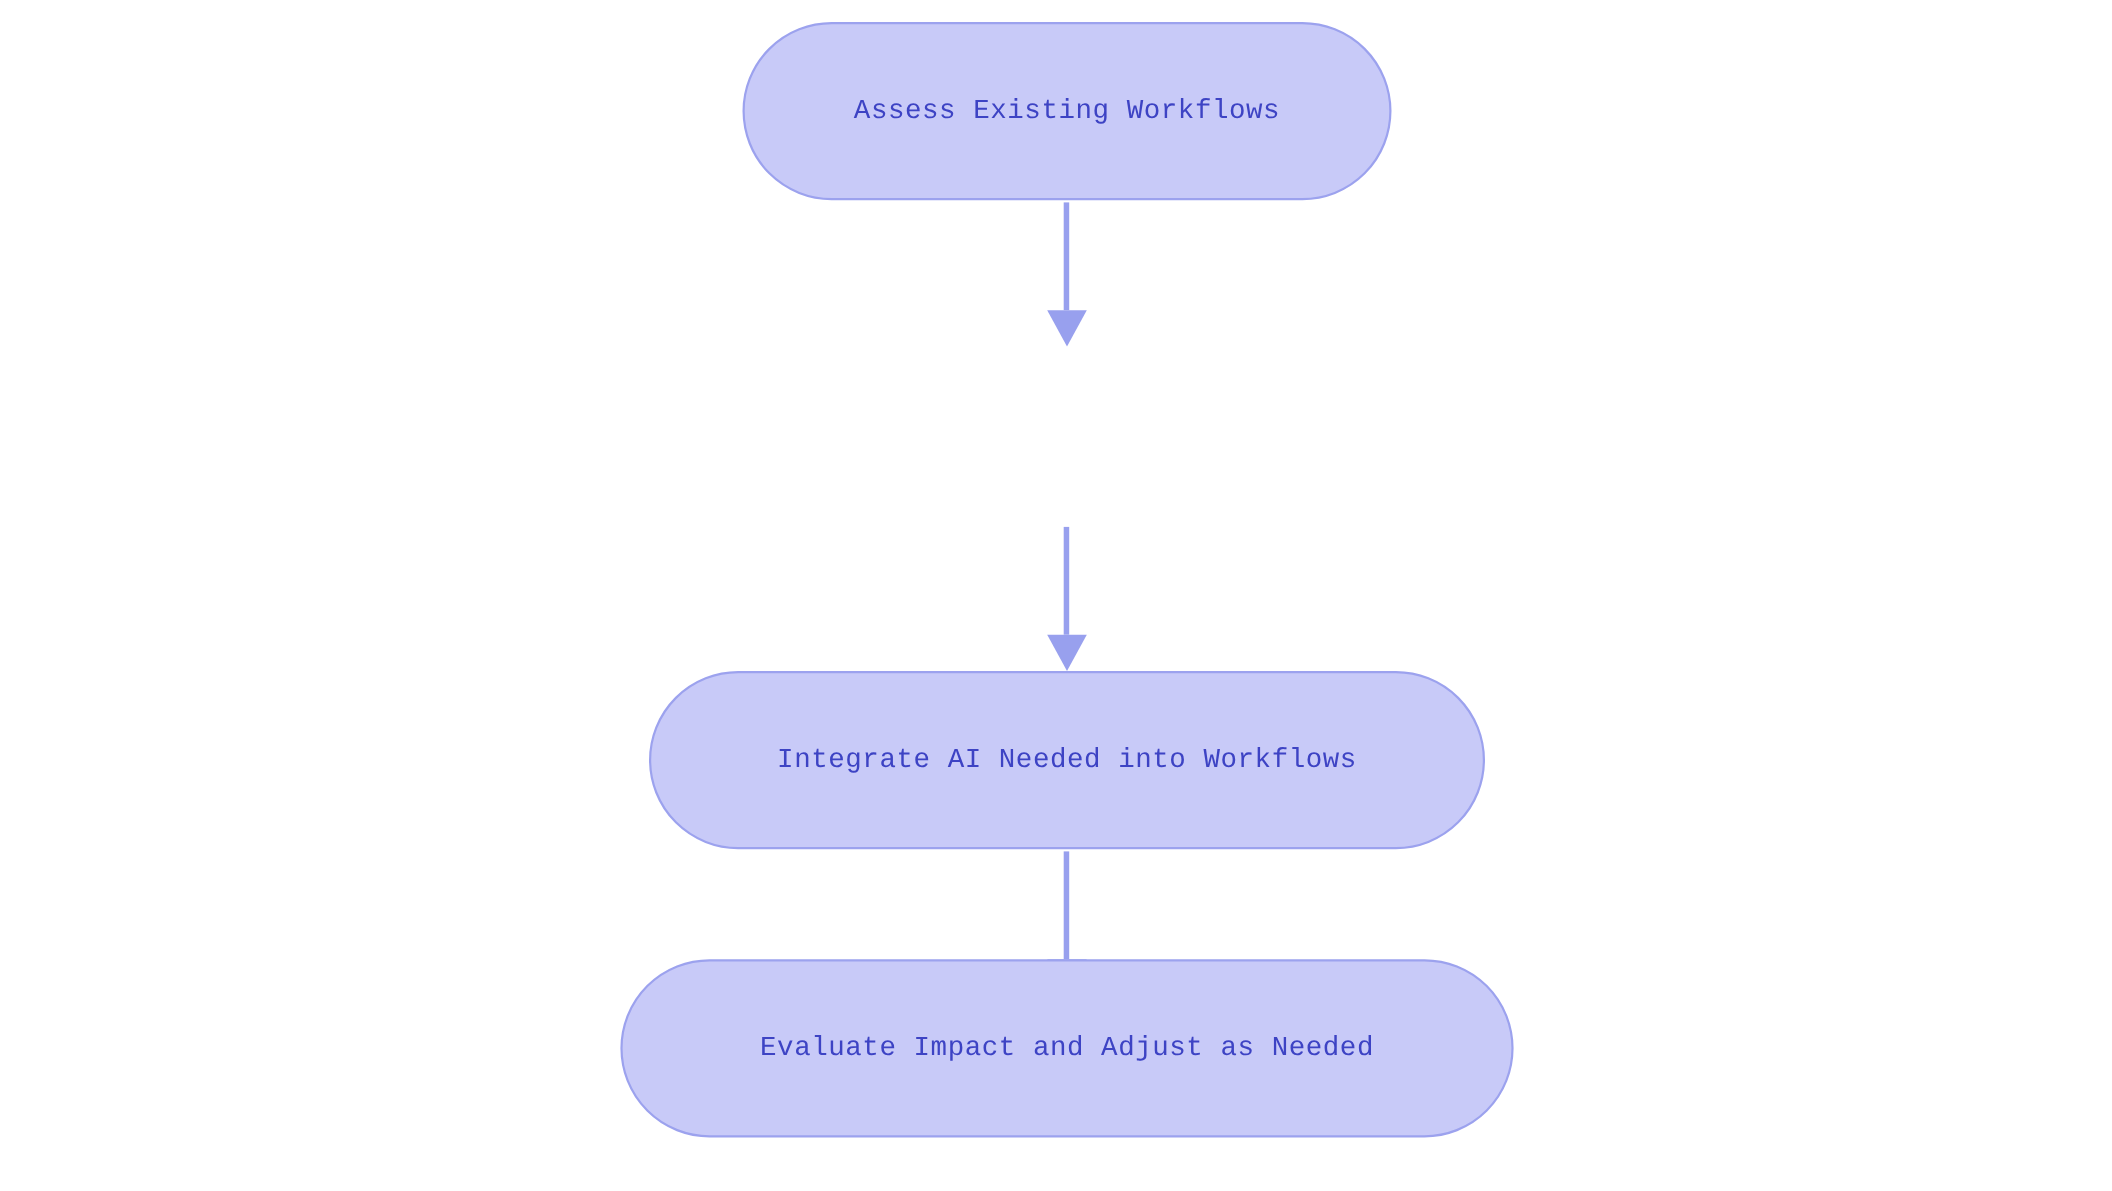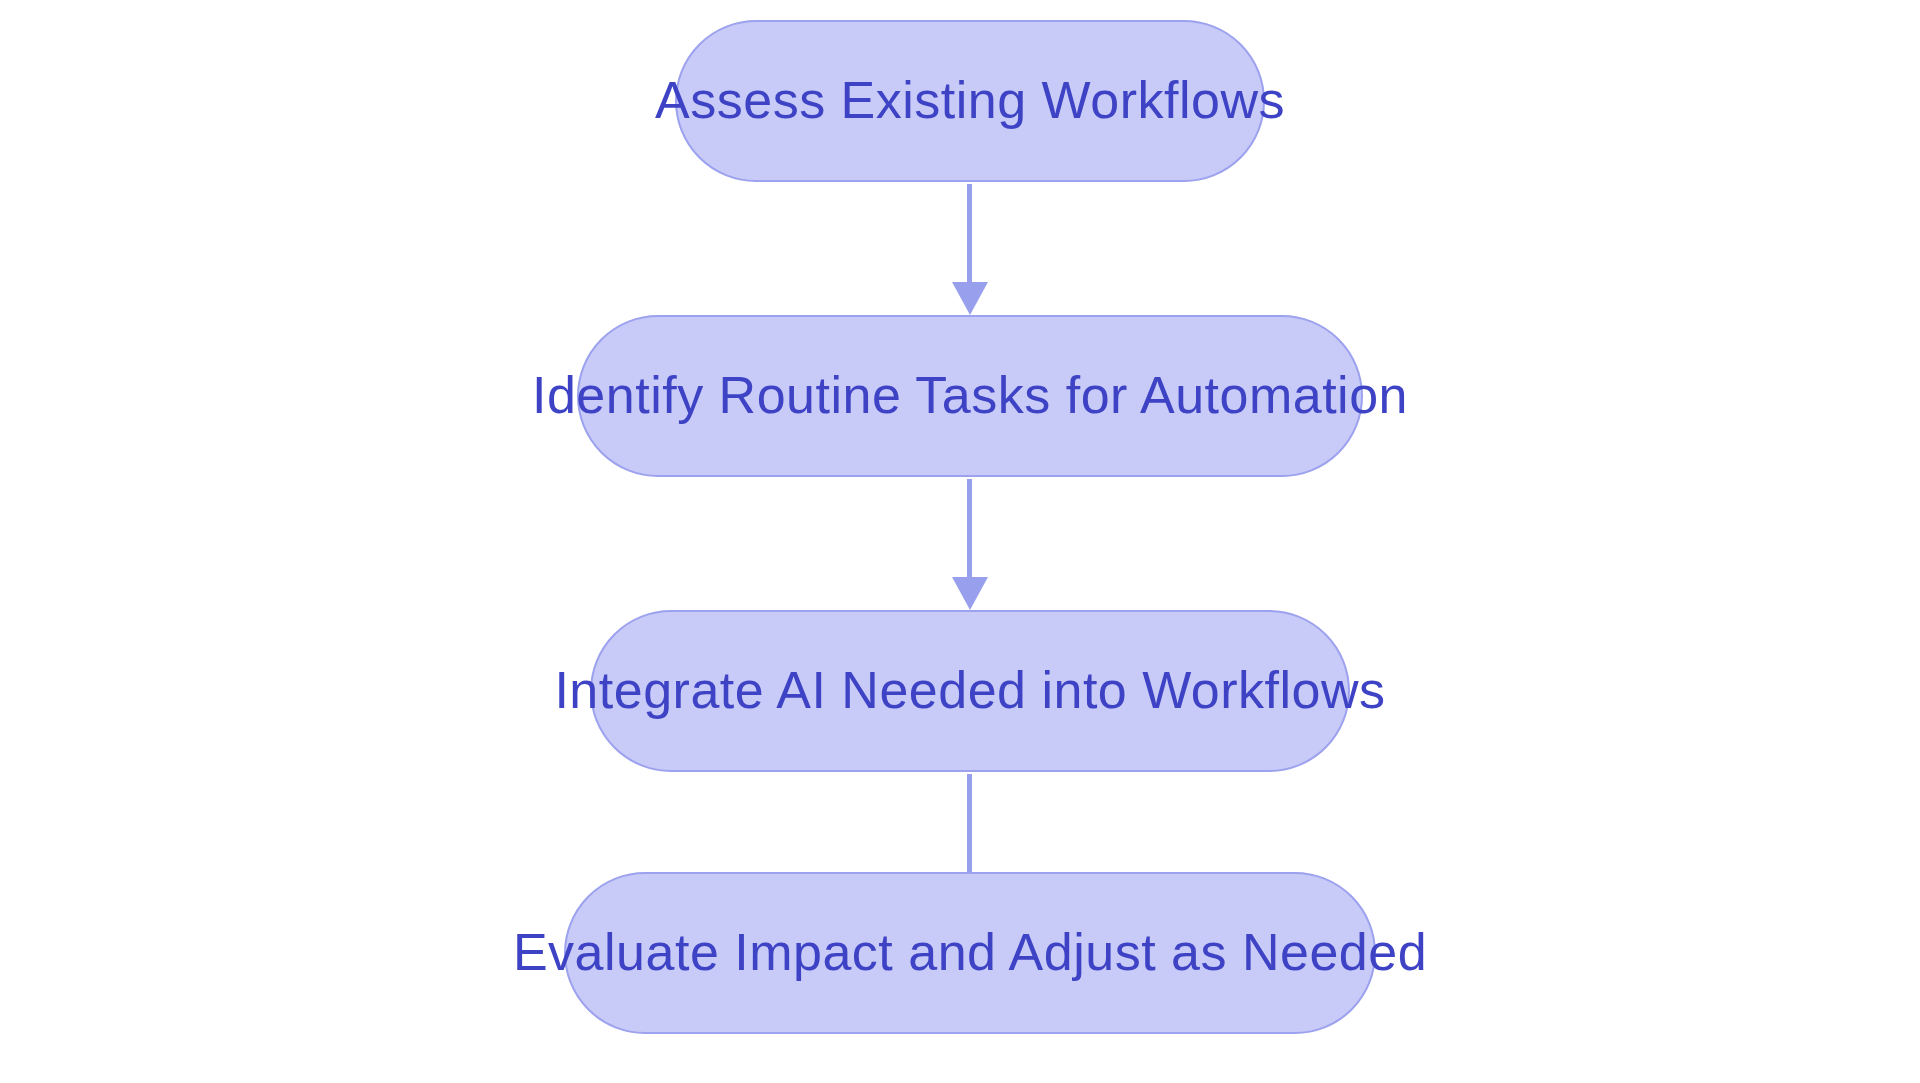--- a/index.html
+++ b/index.html
@@ -22,26 +22,27 @@
     border-radius: 81px;
     background: var(--node-fill, #c8caf8);
     border: 2px solid var(--node-border, #9ca2ee);
     color: var(--node-text, #3d43c4);
     display: flex;
     align-items: center;
     justify-content: center;
     text-align: center;
   }
   .node-label {
-    font-size: 52px;
+    font-size: 25px;
     font-weight: 400;
     letter-spacing: 0.5px;
     line-height: 1.1;
     padding: 0 30px;
     white-space: nowrap;
+    font-family: Liberation Mono, monospace;
   }
   .n1 { left: 675px; top: 20px;  width: 590px; }
   .n2 { left: 577px; top: 315px; width: 786px; }
   .n3 { left: 590px; top: 610px; width: 760px; }
   .n4 { left: 564px; top: 872px; width: 812px; }
 
   .connector {
     position: absolute;
     left: 967px;
     width: 5px;
@@ -69,23 +70,20 @@
 <div class="canvas">
 
   <div class="node n1">
     <span class="node-label">Assess Existing Workflows</span>
   </div>
 
   <div class="connector c1">
     <span class="arrowhead"></span>
   </div>
 
-  <div class="node n2">
-    <span class="node-label">Identify Routine Tasks for Automation</span>
-  </div>
 
   <div class="connector c2">
     <span class="arrowhead"></span>
   </div>
 
   <div class="node n3">
     <span class="node-label">Integrate AI Needed into Workflows</span>
   </div>
 
   <div class="connector c3">

